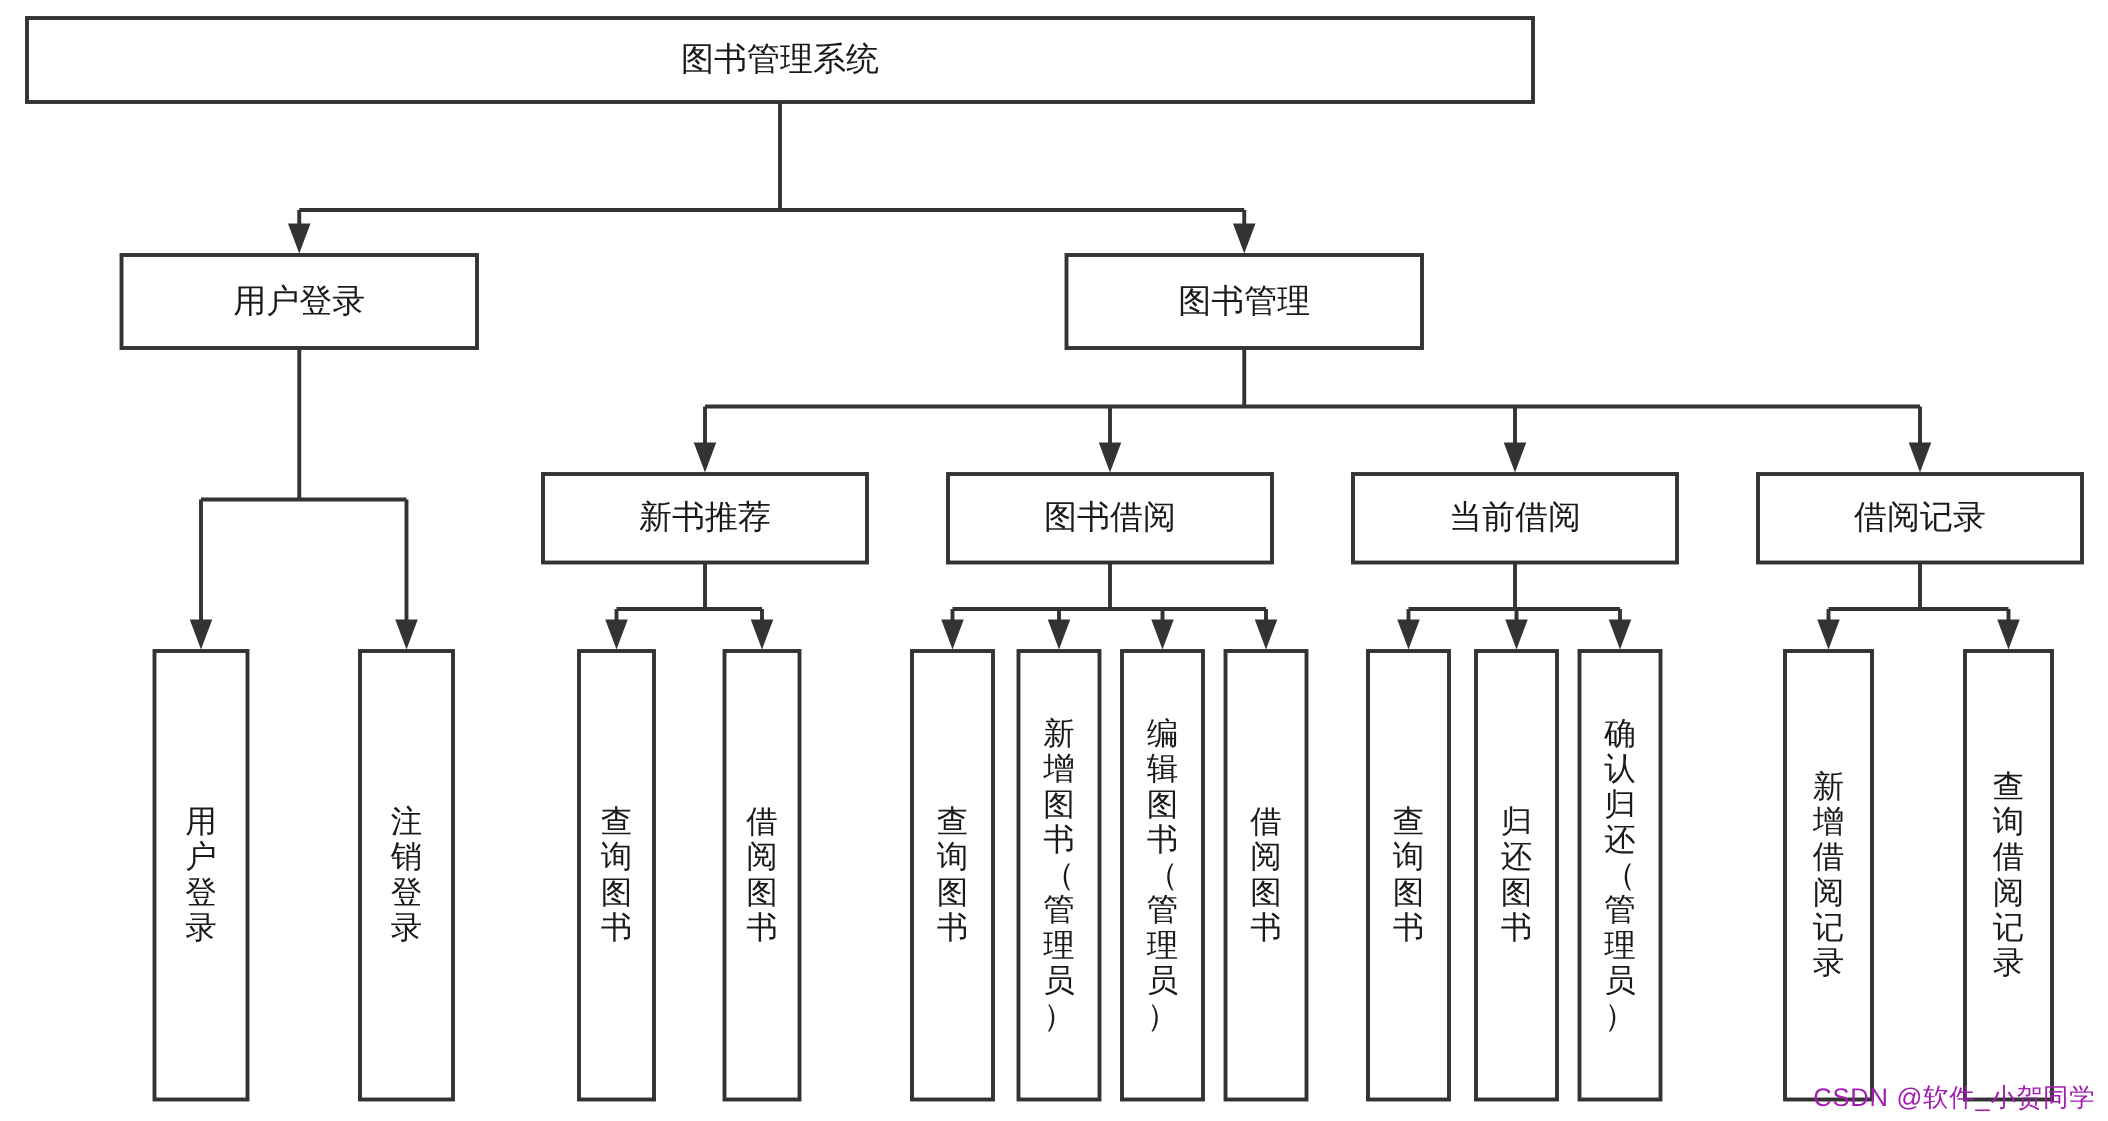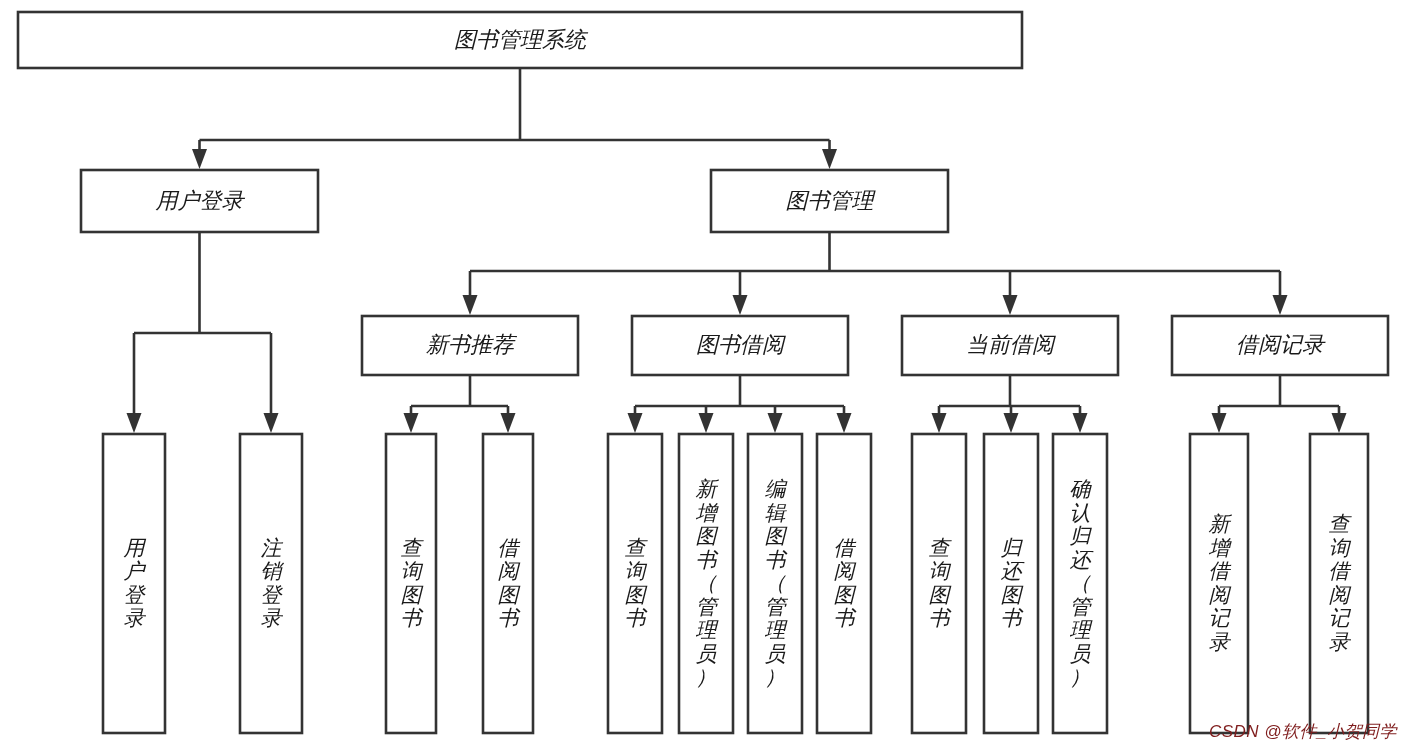--- a/index.html
+++ b/index.html
@@ -11,21 +11,20 @@
     width: 1405px;
     height: 747px;
     font-family: "Liberation Sans", "DejaVu Sans", sans-serif;
     overflow: hidden;
     position: relative;
   }
   #diagram-root {
     position: relative;
     width: 1405px;
     height: 747px;
-    font-style: italic;
   }
   svg#diagram-svg {
     position: absolute;
     top: 0;
     left: 0;
     width: 1405px;
     height: 747px;
     display: block;
   }
   .node-box {
@@ -55,21 +54,21 @@
     font-size: 21px;
     fill: #1a1a1a;
     text-anchor: middle;
   }
   .watermark {
     position: absolute;
     right: 8px;
     bottom: 4px;
     font-family: "Liberation Sans", "DejaVu Sans", sans-serif;
     font-size: 17px;
-    color: #7f1d1d;
+    color: #a21caf;
     white-space: nowrap;
     letter-spacing: 0.5px;
     pointer-events: none;
   }
 </style>
 </head>
 <body>
 
 <div id="diagram-root">
   <svg id="diagram-svg" viewBox="0 0 1405 747">

